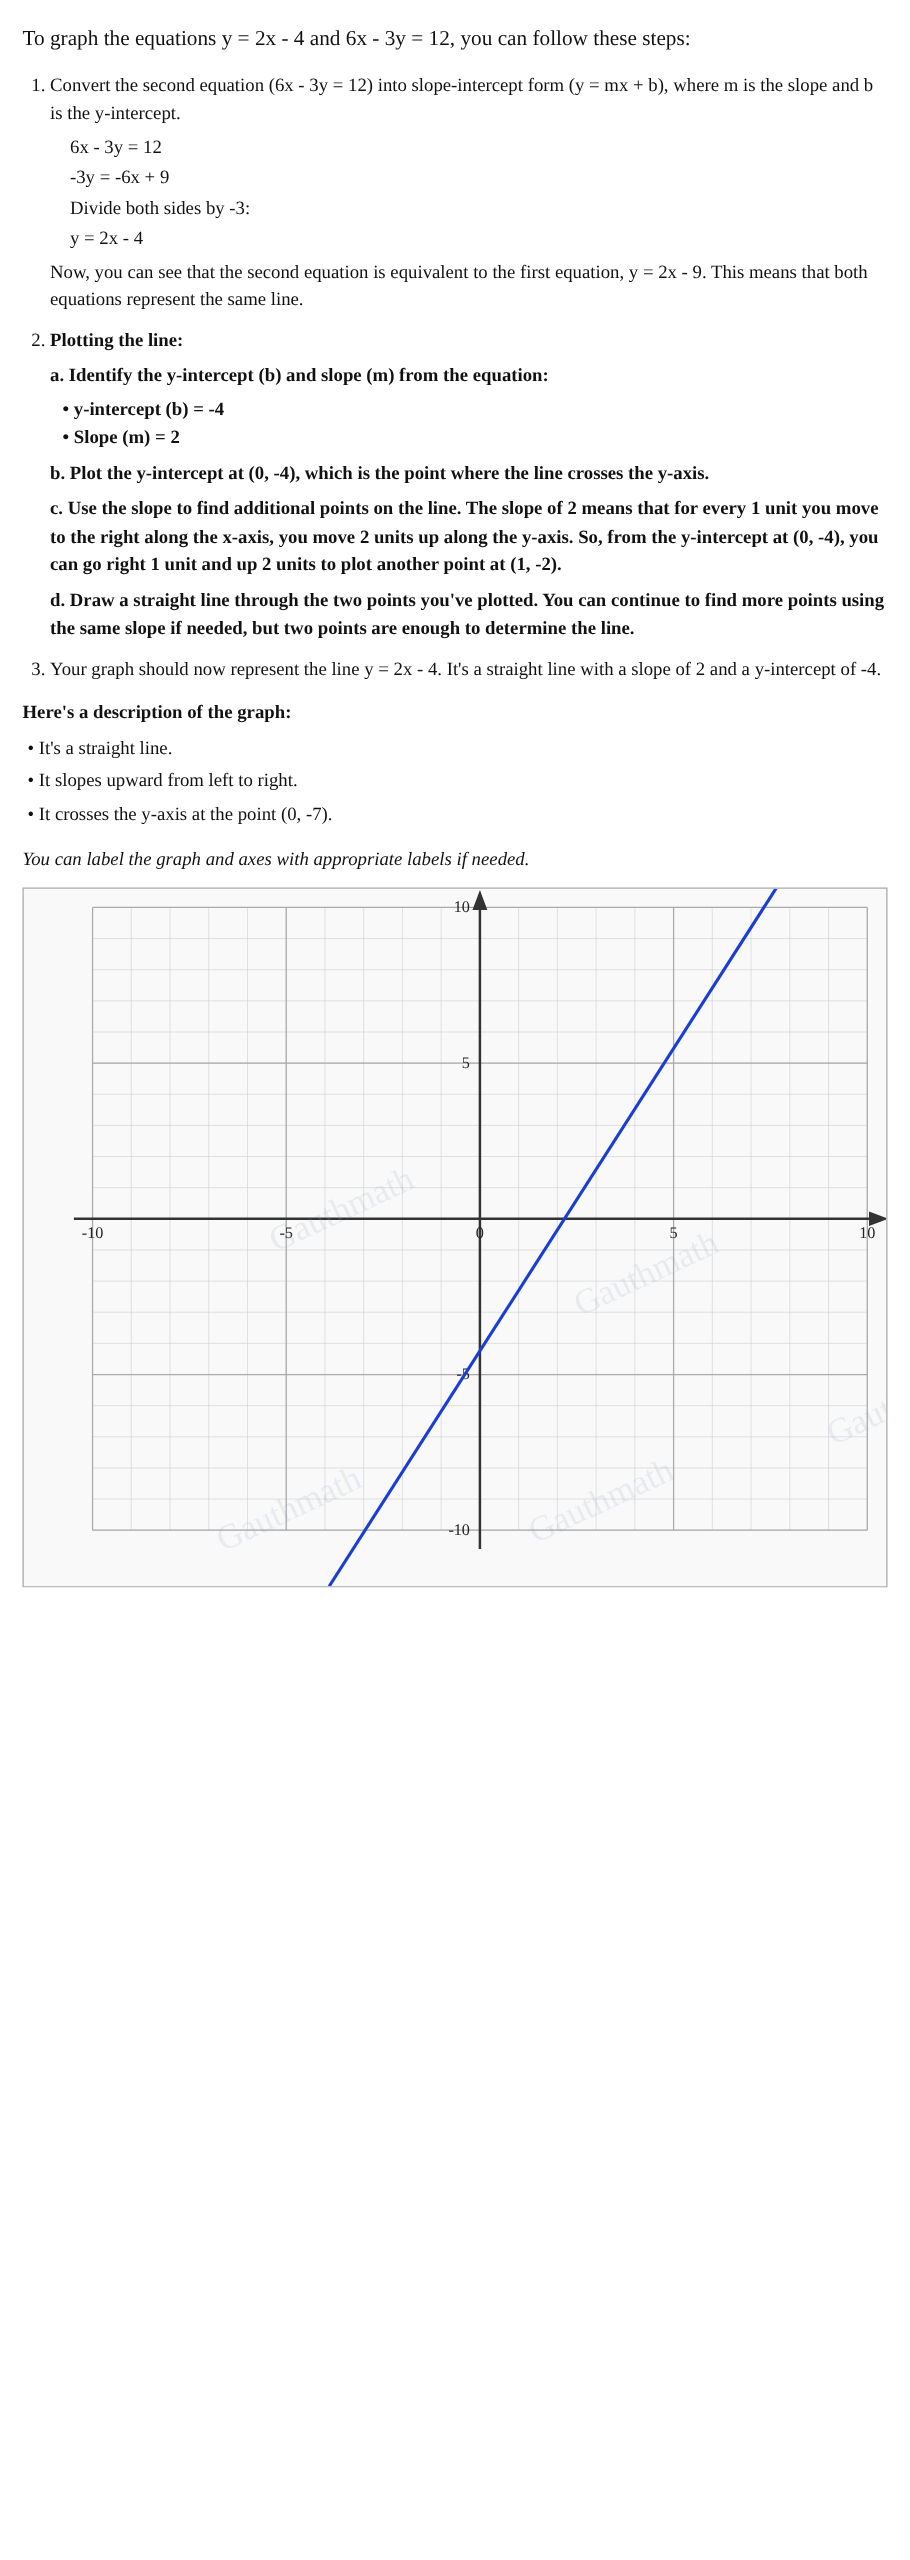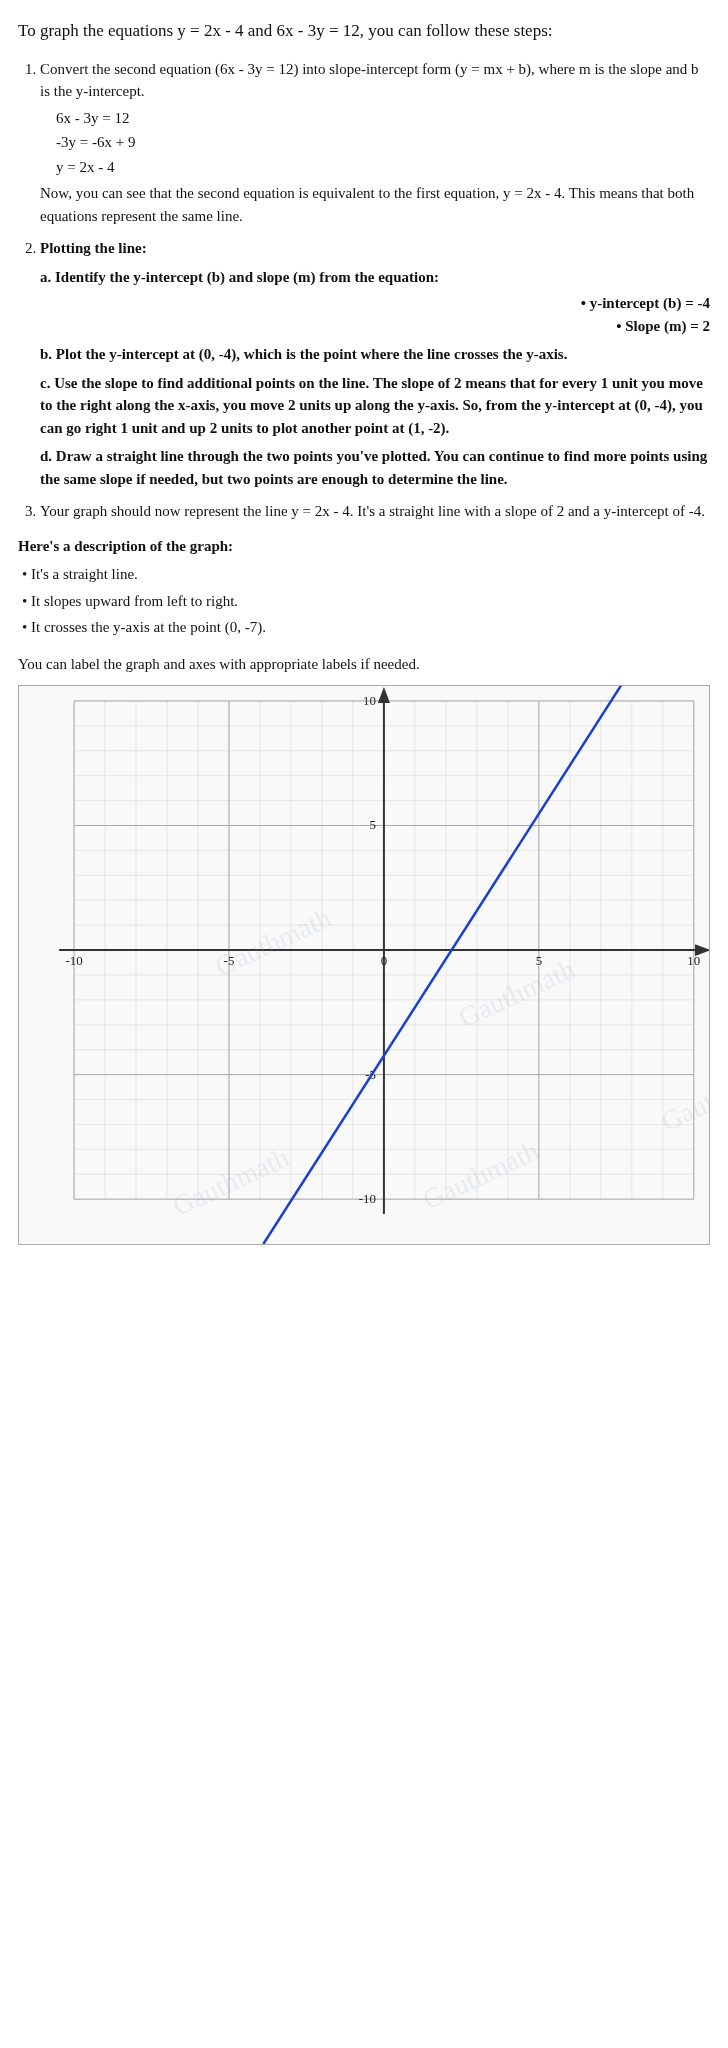--- a/index.html
+++ b/index.html
@@ -36,21 +36,20 @@
       font-family: Liberation Serif, serif;
     }
     .sub-item {
       margin: 6px 0 4px 0;
       font-weight: bold;
     }
     .bullet-list {
       list-style: none;
       padding-left: 10px;
       margin: 4px 0;
-      text-align: right;
     }
     .bullet-list li::before {
       content: "• ";
     }
     .description-block {
       margin: 12px 0 8px 0;
     }
     .description-title {
       margin-bottom: 6px;
       font-weight: bold;
@@ -60,20 +59,21 @@
       padding-left: 4px;
     }
     .desc-bullets li {
       margin: 4px 0;
     }
     .desc-bullets li::before {
       content: "• ";
     }
     .label-note {
       margin: 14px 0 10px 0;
+      font-style: italic;
     }
     
     .graph-container {
       position: relative;
       width: 692px;
       height: 560px;
       margin: 6px 0 0 0;
       background: #f8f8f8;
       border: 1px solid #aaa;
       overflow: hidden;
@@ -90,23 +90,24 @@
 
 <p class="intro">To graph the equations y = 2x - 4 and 6x - 3y = 12, you can follow these steps:</p>
 
 <ol>
 
   <li>
     <span>Convert the second equation (6x - 3y = 12) into slope-intercept form (y = mx + b), where m is the slope and b is the y-intercept.</span>
     <div class="sub-content">
       <div class="equation-line">6x - 3y = 12</div>
       <div class="equation-line">-3y = -6x + 9</div>
+      <div class="equation-line">Divide both sides by -3:</div>
       <div class="equation-line">y = 2x - 4</div>
     </div>
-    <div class="sub-content">Now, you can see that the second equation is equivalent to the first equation, y = 2x - 4. This means that both equations represent the same line.</div>
+    <div class="sub-content">Now, you can see that the second equation is equivalent to the first equation, y = 2x - 9. This means that both equations represent the same line.</div>
   </li>
 
   <li>
     <span class="step-title">Plotting the line:</span>
     <div class="sub-content">
 
       <div class="sub-item">
         <div>a. Identify the y-intercept (b) and slope (m) from the equation:</div>
         <ul class="bullet-list">
           <li>y-intercept (b) = -4</li>

